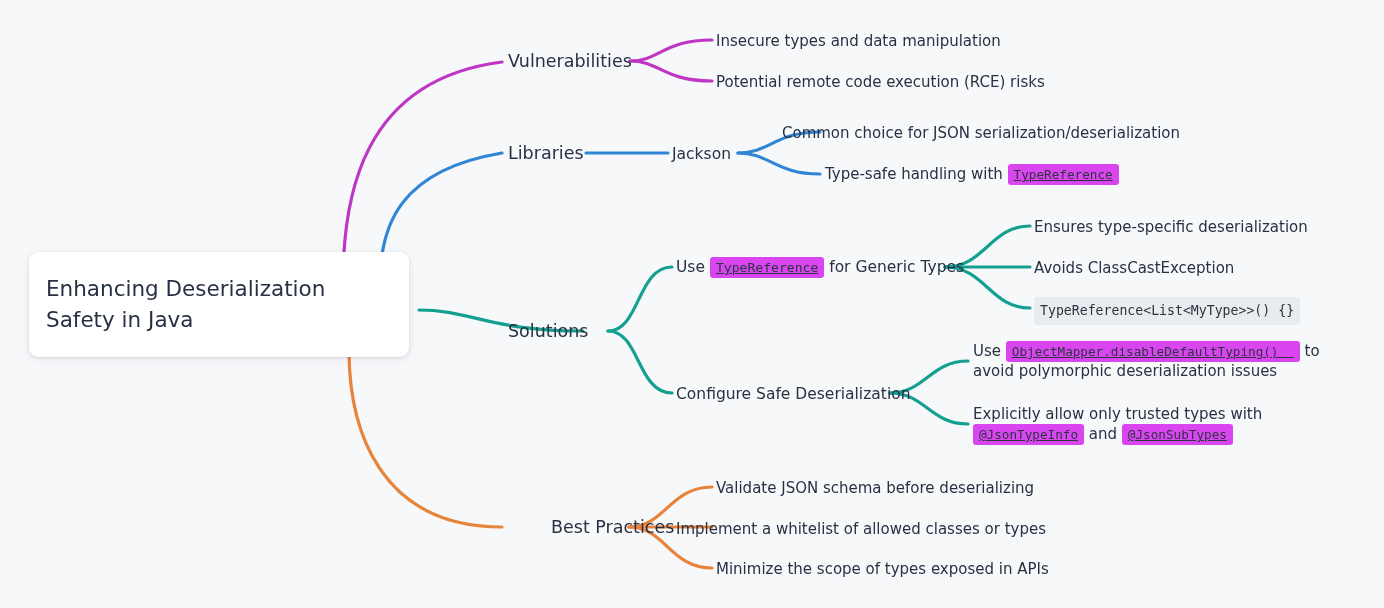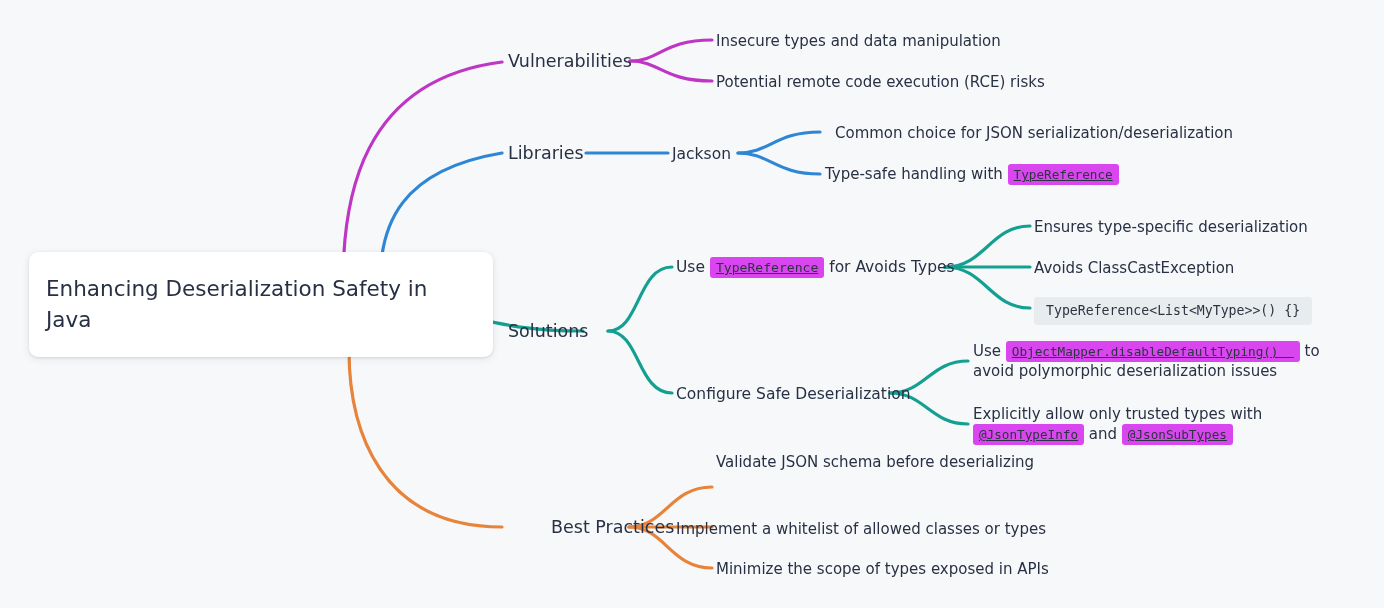--- a/index.html
+++ b/index.html
@@ -34,21 +34,21 @@
   }
   .node.wrap {
     white-space: normal;
   }
 
   
   .root-node {
     position: absolute;
     left: 29px;
     top: 252px;
-    width: 464px;
+    width: 380px;
     box-sizing: border-box;
     padding: 22px 18px 22px 17px;
     background: #ffffff;
     border-radius: 9px;
     box-shadow: 0 1px 3px rgba(40, 49, 68, 0.13), 0 2px 10px rgba(40, 49, 68, 0.07);
     font-size: 21.5px;
     color: #283144;
     line-height: 1.42;
   }
 
@@ -69,21 +69,21 @@
     border-radius: 3px;
     white-space: pre;
     text-decoration: underline;
   }
   .codeblock {
     display: inline-block;
     font-family: "DejaVu Sans Mono", "Liberation Mono", monospace;
     background: #e9ecef;
     color: #2c3440;
     font-size: 13.2px;
-    padding: 5px 12px;
+    padding: 5px 6px;
     border-radius: 3px;
     white-space: pre;
   }
 </style>
 </head>
 <body>
 
 <div id="mindmap">
 
   <svg id="edges" viewBox="0 0 1384 608" width="1384" height="608" xmlns="http://www.w3.org/2000/svg">
@@ -134,33 +134,33 @@
   <div class="node lvl3" style="left:716px; top:72px;">
     <span>Potential remote code execution (RCE) risks</span>
   </div>
 
   <div class="node lvl1" style="left:508px; top:142px;">
     <span>Libraries</span>
   </div>
   <div class="node lvl2" style="left:672px; top:144px;">
     <span>Jackson</span>
   </div>
-  <div class="node lvl3" style="left:835px; top:123px;">
+  <div class="node lvl3" style="left:782px; top:123px;">
     <span>Common choice for JSON serialization/deserialization</span>
   </div>
   <div class="node lvl3" style="left:825px; top:164px;">
     <span>Type-safe handling with </span><code>TypeReference</code>
   </div>
 
   <div class="node lvl1" style="left:508px; top:320px;">
     <span>Solutions</span>
   </div>
 
   <div class="node lvl2" style="left:676px; top:257px;">
-    <span>Use </span><code>TypeReference</code><span> for Avoids Types</span>
+    <span>Use </span><code>TypeReference</code><span> for Generic Types</span>
   </div>
   <div class="node lvl3" style="left:1034px; top:217px;">
     <span>Ensures type-specific deserialization</span>
   </div>
   <div class="node lvl3" style="left:1034px; top:258px;">
     <span>Avoids ClassCastException</span>
   </div>
   <div class="node" style="left:1034px; top:297px;">
     <span class="codeblock">TypeReference&lt;List&lt;MyType&gt;&gt;() {}</span>
   </div>
@@ -171,21 +171,21 @@
   <div class="node wrap lvl3" style="left:973px; top:341px; width:372px;">
     <span>Use </span><code>ObjectMapper.disableDefaultTyping()  </code><span> to avoid polymorphic deserialization issues</span>
   </div>
   <div class="node wrap lvl3" style="left:973px; top:404px; width:372px;">
     <span>Explicitly allow only trusted types with </span><code>@JsonTypeInfo</code><span> and </span><code>@JsonSubTypes</code>
   </div>
 
   <div class="node lvl1" style="left:508px; top:516px;margin-left:43px;">
     <span>Best Practices</span>
   </div>
-  <div class="node lvl3" style="left:716px; top:452px;">
+  <div class="node lvl3" style="left:716px; top:478px;">
     <span>Validate JSON schema before deserializing</span>
   </div>
   <div class="node lvl3" style="left:676px; top:519px;">
     <span>Implement a whitelist of allowed classes or types</span>
   </div>
   <div class="node lvl3" style="left:716px; top:559px;">
     <span>Minimize the scope of types exposed in APIs</span>
   </div>
 
 </div>

